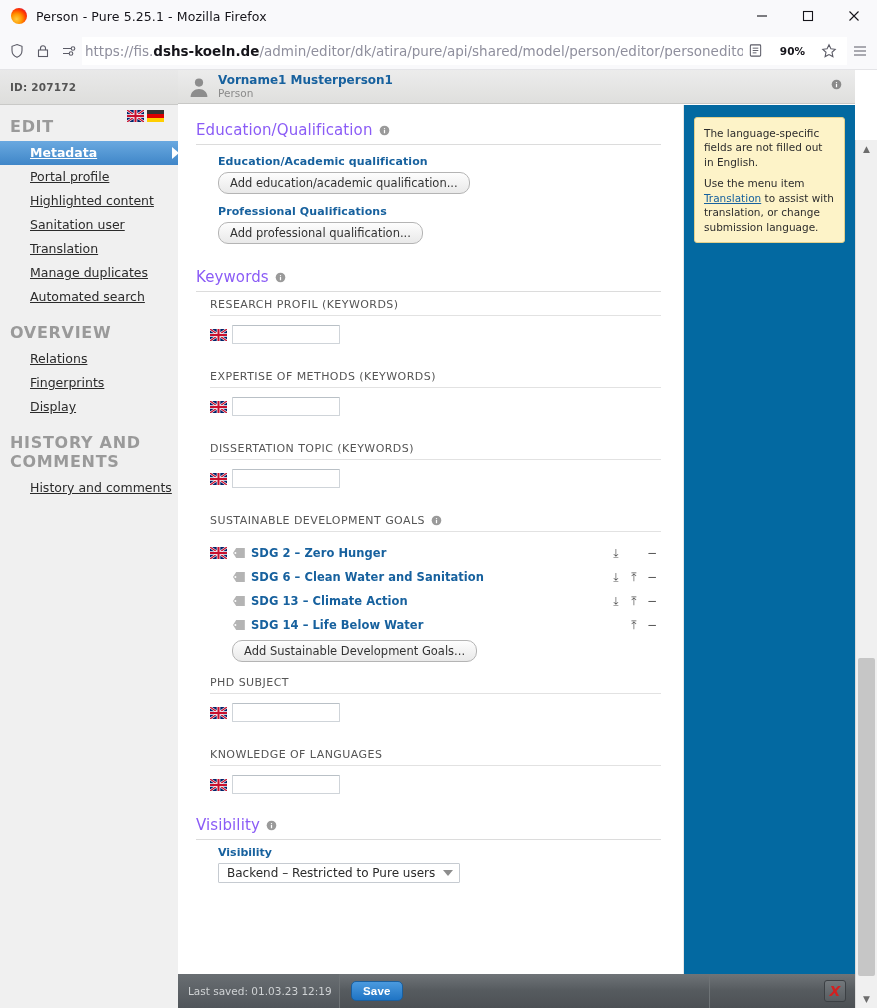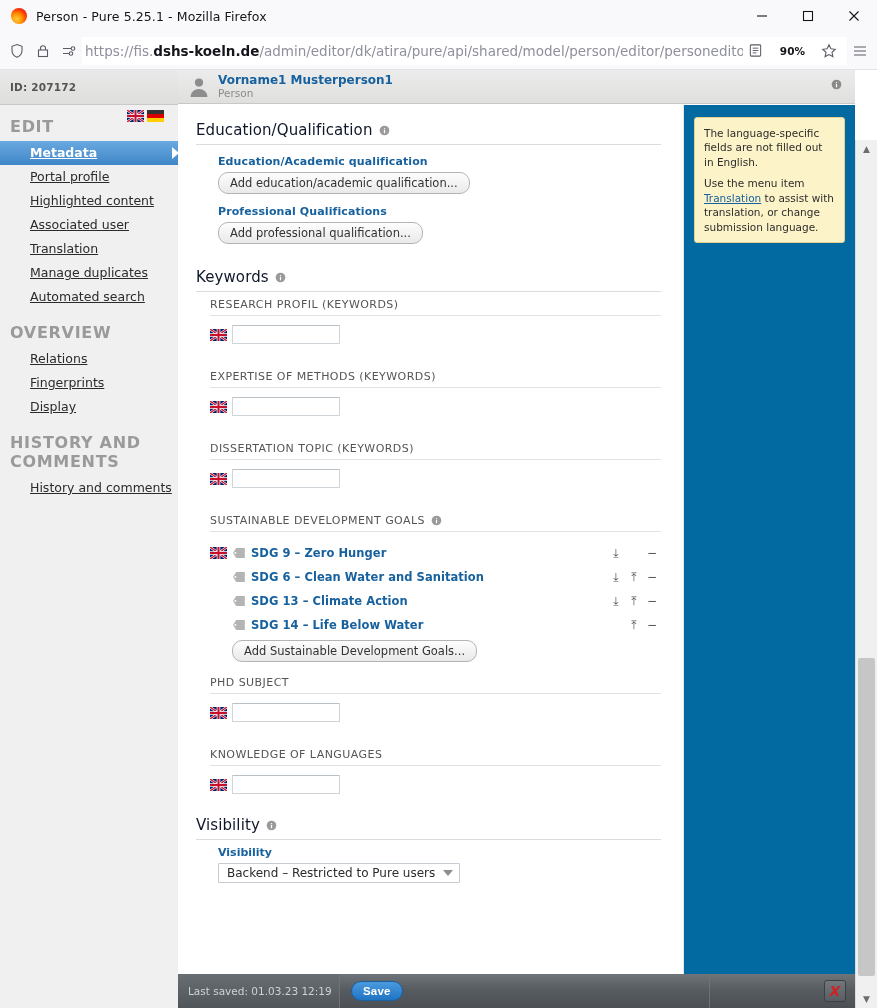--- a/index.html
+++ b/index.html
@@ -106,21 +106,21 @@
     background:#fdf3c8; border:1px solid #e2d08c; border-radius:3px;
     padding:8px 9px; font-size:10.5px; color:#2d2d2d; line-height:1.38;
   }
   #helpbox p { margin:0 0 7px 0; }
   #helpbox p:last-child { margin-bottom:0; }
   #helpbox a { color:#17619e; text-decoration:underline; }
 
   
   .editor-inner { padding: 16px 22px 0 18px; }
   .sec-title {
-    font-size:15px; color:#0f172a; font-weight:normal; letter-spacing:0.1px;
+    font-size:15px; color:#8b5cf6; font-weight:normal; letter-spacing:0.1px;
     padding-bottom:5px; border-bottom:1px solid #dcdcdc; margin:0 0 10px 0;
     display:flex; align-items:center; gap:6px;
   }
   .sec-title.tight { margin-bottom:6px; }
   .sub-label { font-size:11px; color:#17619e; font-weight:bold; margin:0 0 4px 22px; letter-spacing:0.1px;}
   .btn-add {
     display:inline-block; margin-left:22px; margin-bottom:11px;
     background:linear-gradient(to bottom,#fdfdfd 0%, #e9e9e9 100%);
     border:1px solid #b4b4b4; border-radius:10px; padding:3px 11px;
     font-size:11.5px; color:#333;
@@ -165,21 +165,21 @@
     display:flex; align-items:center;
   }
   #footer-left {
     width:162px; flex:0 0 auto; height:34px; display:flex; align-items:center; padding-left:10px;
     font-size:10.5px; color:#cfd2d4; border-right:1px solid #6e7376;
     background: linear-gradient(to bottom, #696e72 0%, #50555a 100%);
   }
   #footer-mid { flex:1 1 auto; height:34px; display:flex; align-items:center; padding-left:11px; }
   #save-button {
     background:linear-gradient(to bottom,#4b9ade 0%, #1f74c4 100%);
-    border:1px solid #1a5f9e; border-radius:10px; color:#fff; font-size:11.5px;
+    border:1px solid #1a5f9e; border-radius:5px; color:#fff; font-size:11.5px;
     font-weight:bold; padding:3px 11px; letter-spacing:0.2px;
   }
   #footer-right {
     width:146px; flex:0 0 auto; height:34px; display:flex; align-items:center;
     justify-content:flex-end; padding-right:9px; border-left:1px solid #6e7376;
   }
   #close-x-button {
     width:22px;height:22px;border:1px solid #3c4044;border-radius:3px;
     background:linear-gradient(to bottom,#73787c 0%, #585d61 100%);
     display:flex;align-items:center;justify-content:center;
@@ -280,21 +280,21 @@
           <rect width="17" height="4" fill="#333"></rect>
             <rect y="4" width="17" height="4" fill="#D00"></rect>
             <rect y="8" width="17" height="4" fill="#FFCE00"></rect>
         </svg>
       </div>
 
       <div class="sb-group">EDIT</div>
       <div class="sb-item active"><span>Metadata</span></div>
       <div class="sb-item"><span>Portal profile</span></div>
       <div class="sb-item"><span>Highlighted content</span></div>
-      <div class="sb-item"><span>Associated user</span></div>
+      <div class="sb-item"><span>Sanitation user</span></div>
       <div class="sb-item"><span>Translation</span></div>
       <div class="sb-item"><span>Manage duplicates</span></div>
       <div class="sb-item"><span>Automated search</span></div>
 
       <div class="sb-gap"></div>
 
       <div class="sb-group">OVERVIEW</div>
       <div class="sb-item"><span>Relations</span></div>
       <div class="sb-item"><span>Fingerprints</span></div>
       <div class="sb-item"><span>Display</span></div>
@@ -416,21 +416,21 @@
                       <path d="M0 0l17 12M17 0L0 12" stroke="#fff" stroke-width="2.4"></path>
                       <path d="M0 0l17 12M17 0L0 12" stroke="#C8102E" stroke-width="1.3"></path>
                       <path d="M8.5 0v12M0 6h17" stroke="#fff" stroke-width="3.6"></path>
                       <path d="M8.5 0v12M0 6h17" stroke="#C8102E" stroke-width="2.1"></path>
                     </svg>
                 </span>
                 <svg class="tagicon" viewBox="0 0 14 12">
                     <path d="M4.2 1h8.6v10H4.2L1 6z" fill="#b4b4b4"></path>
                     <circle cx="3.4" cy="6" r="1" fill="#fff"></circle>
                   </svg>
-                <span class="sdg-label">SDG 9 – Zero Hunger</span>
+                <span class="sdg-label">SDG 2 – Zero Hunger</span>
                 <span class="sdg-actions">
                   <span class="act">⤓</span>
                   <span class="act blank">⤒</span>
                   <span class="act">−</span>
                 </span>
               </div>
 
               <div class="sdg-row indent">
                 <svg class="tagicon" viewBox="0 0 14 12">
                     <path d="M4.2 1h8.6v10H4.2L1 6z" fill="#b4b4b4"></path>

